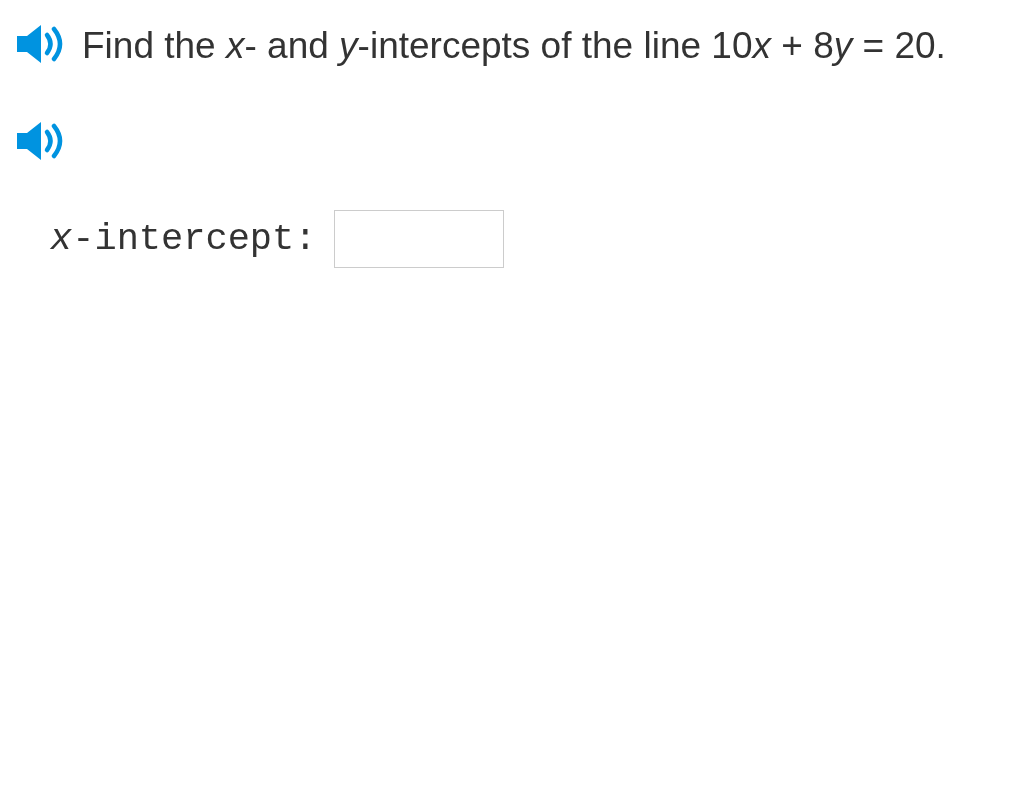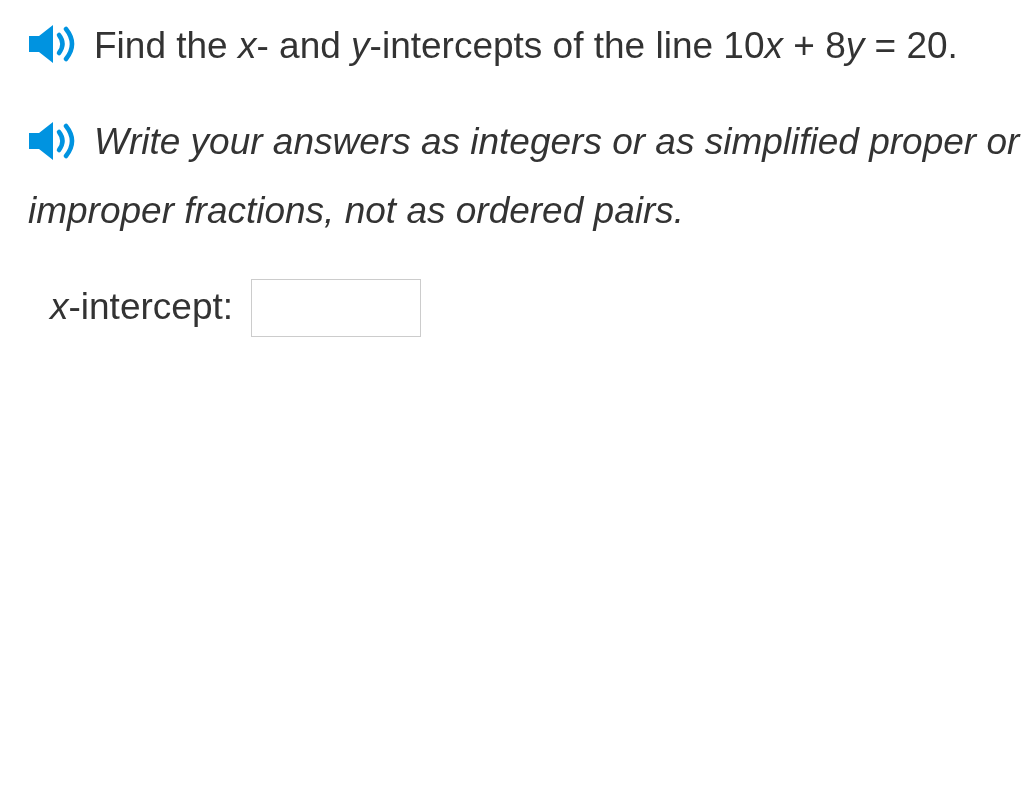--- a/index.html
+++ b/index.html
@@ -10,21 +10,20 @@
     padding: 12px 8px 12px 16px;
     font-family: Verdana, Geneva, sans-serif;
     font-size: 37px;
     line-height: 1.85;
     color: #333333;
     background: #ffffff;
     width: 1029px;
   }
   .para {
     margin-bottom: 28px;
-    margin-left: 12px;
   }
   .speaker {
     display: inline-block;
     vertical-align: middle;
     margin-right: 14px;
     width: 52px;
     height: 40px;
     position: relative;
     top: -4px;
   }
@@ -40,20 +39,21 @@
     margin-top: 20px;
     padding-left: 34px;
   }
   .answer-row {
     margin-bottom: 30px;
     display: flex;
     align-items: center;
   }
   .answer-label {
     padding-right: 18px;
+    font-family: Liberation Mono, monospace;
   }
   .answer-input {
     width: 170px;
     height: 58px;
     border: 1px solid #cccccc;
     background: #ffffff;
     font-size: 32px;
     padding: 4px 8px;
     font-family: inherit;
   }
@@ -71,21 +71,21 @@
   </span><span><span>Find the </span><span class="ital">x</span><span>- and </span><span class="ital">y</span><span>-intercepts of the line 10</span><span class="ital">x</span><span> + 8</span><span class="ital">y</span><span> = 20.</span></span>
 </div>
 
 <div class="para">
   <span class="speaker">
     <svg viewBox="0 0 52 40">
       <polygon points="1,12 11,12 25,1 25,39 11,28 1,28" fill="#0093e0"></polygon>
       <path d="M 31 11 Q 38 20 31 29" stroke="#0093e0" stroke-width="4.5" fill="none" stroke-linecap="round"></path>
       <path d="M 38 5 Q 50 20 38 35" stroke="#0093e0" stroke-width="4.5" fill="none" stroke-linecap="round"></path>
     </svg>
-  </span><span class="ital">Write your answers as integers or as simplified proper or improper fractions, not as ordered pairs.</span>
+  </span>
 </div>
 
 <div class="answers">
   <div class="answer-row">
     <span class="answer-label"><span class="ital">x</span><span>-intercept:</span></span>
     <input class="answer-input" type="text" value="" style="">
   </div>
 </div>
 
 </body></html>

